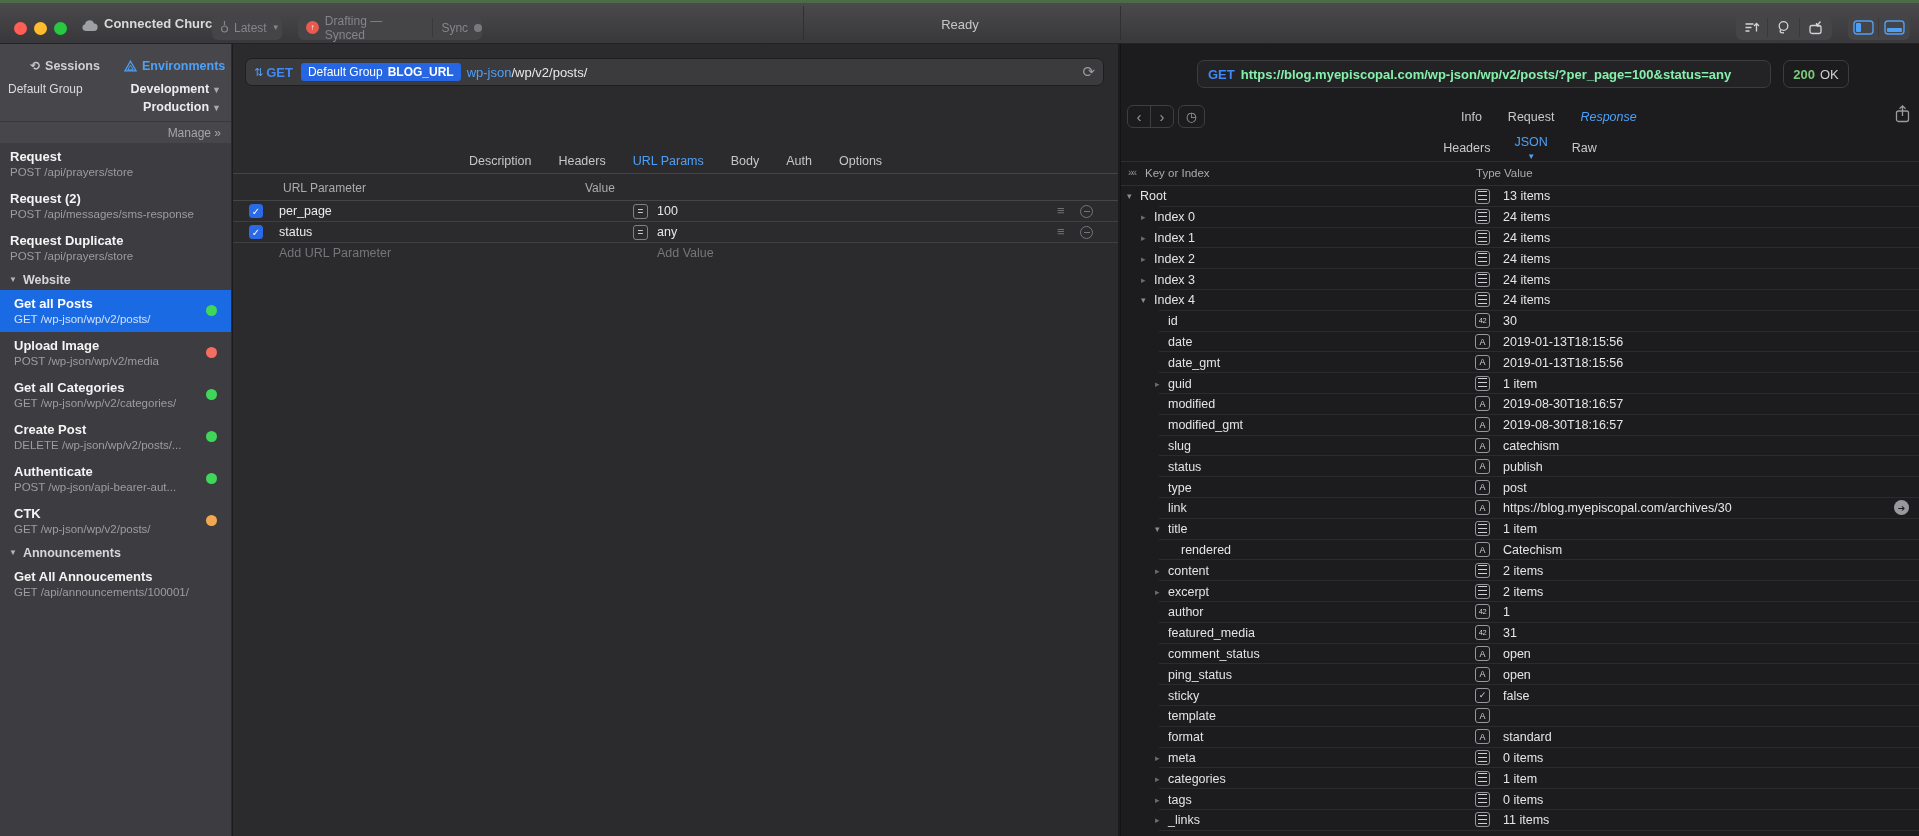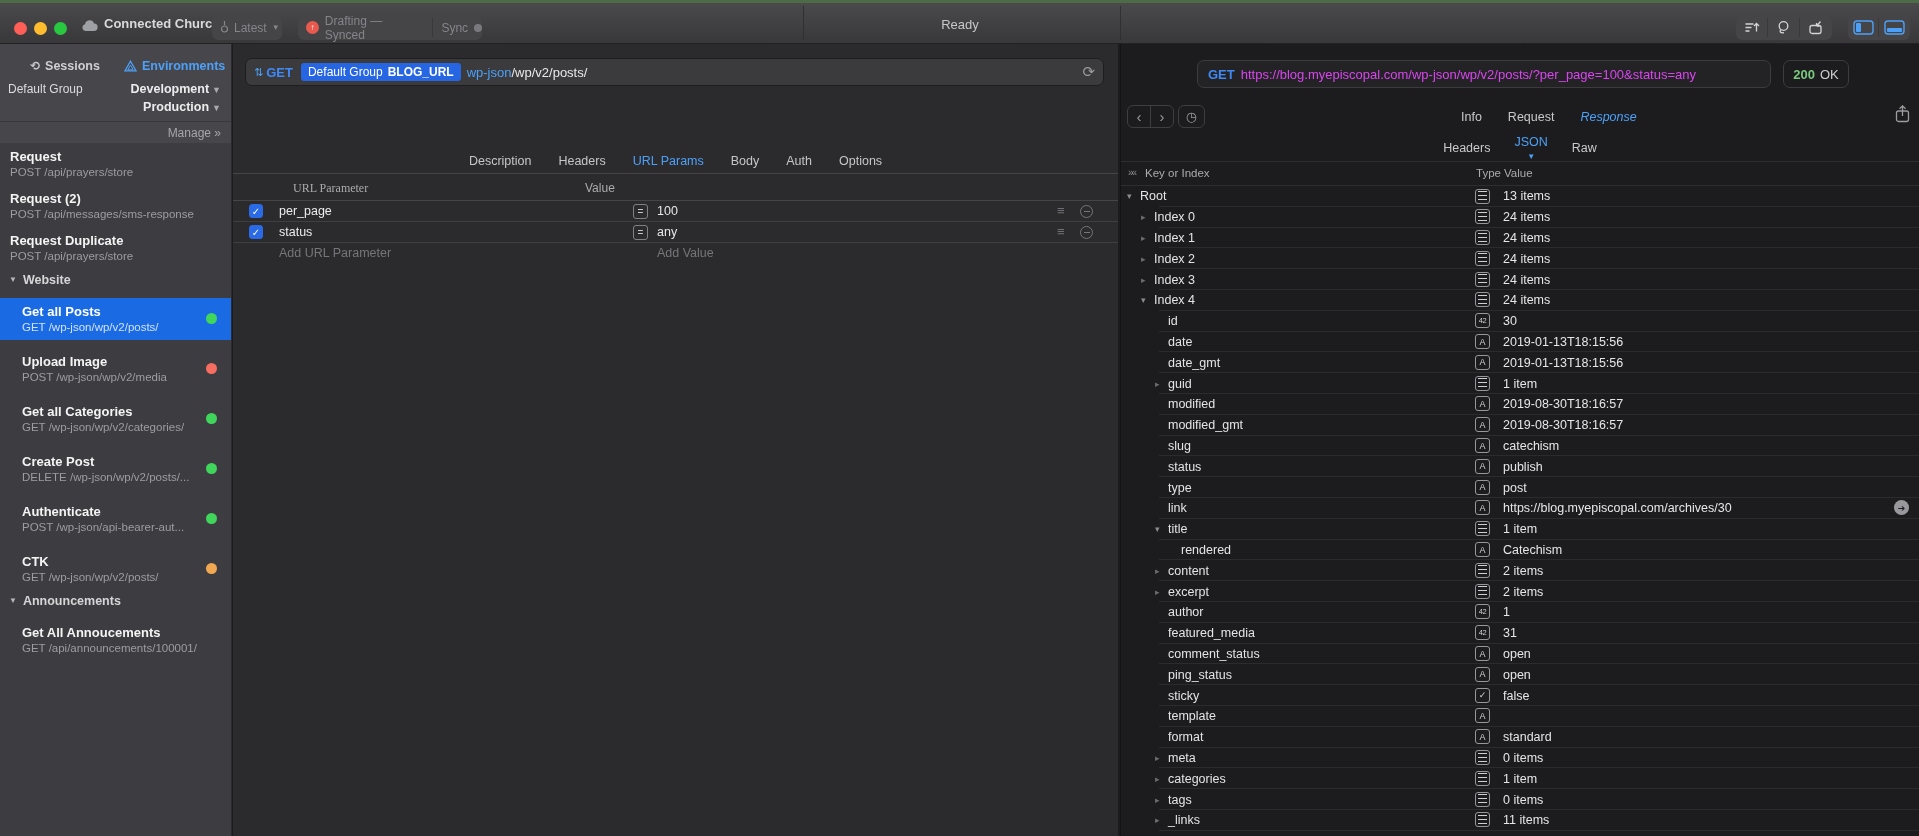--- a/index.html
+++ b/index.html
@@ -32,21 +32,21 @@
   .envrow { position:absolute; right:10px; font-size:12.5px; font-weight:600; color:#ececee; }
   .envrow .chev { font-size:9px; color:#a9a9ad; margin-left:3px; }
   #default-group { position:absolute; left:8px; top:38px; font-size:12px; color:#dcdcde; }
   #sb-hline { position:absolute; left:0; top:77px; width:100%; height:1px; background:#38383a; }
   #manage { position:absolute; right:10px; top:82px; font-size:12px; color:#a6a6aa; }
   #sb-list { position:absolute; left:0; top:99px; width:100%; bottom:0; background:#3d3d41; overflow:hidden; }
   .sb-group { height:21px; display:flex; align-items:center; padding-left:9px; gap:6px; }
   .sb-group .tri { font-size:8px; color:#b5b5b9; }
   .sb-group .glabel { font-size:12.5px; font-weight:600; color:#d6d6d8; }
   .sb-item { position:relative; height:42px; padding:5px 0 0 10px; }
-  .sb-item.grouped { padding-left:22px;margin-top:8px; }
+  .sb-item.grouped { padding-left:14px; }
   .sb-item .t { font-size:13px; font-weight:700; color:#f4f4f5; line-height:17px; white-space:nowrap; }
   .sb-item .s { font-size:11.5px; color:#9d9da1; line-height:15px; white-space:nowrap; overflow:hidden; }
   .sb-item.selected { background:#1a6ae4; }
   .sb-item.selected .t { color:#ffffff; }
   .sb-item.selected .s { color:#cfe2ff; }
   .sb-dot { position:absolute; right:14px; top:15px; width:11px; height:11px; border-radius:50%; }
 
   
   #midpane { position:absolute; left:233px; top:44px; width:885px; height:792px; background:#2b2b2d; }
   #urlbar { position:absolute; left:12px; top:14px; right:14px; height:28px; background:#3b3b3e;
@@ -56,42 +56,42 @@
   #url-token { background:#2766e3; border-radius:3px; color:#fff; font-size:12px; padding:2px 7px; margin-left:8px; white-space:nowrap; }
   #url-token .var { font-weight:700; margin-left:5px; }
   #url-dynamic { color:#4da0f8; margin-left:6px;text-align:center; }
   #url-path { color:#e9e9eb; }
   #refresh-btn { margin-left:auto; color:#9b9ba0; font-size:15px; }
   #req-tabs { position:absolute; left:0; top:105px; width:100%; height:25px; display:flex; justify-content:center;
     align-items:center; gap:27px; font-size:12.5px; color:#c6c6c9; border-bottom:1px solid #454548; }
   #req-tabs .tab.active { color:#4da0f8; }
   #ptable-head { position:absolute; left:0; top:130px; width:100%; height:27px; border-bottom:1px solid #454548;
     font-size:12px; color:#ababae; }
-  #col-param { position:absolute; left:60px; top:7px;font-family:Liberation Serif, serif; }
+  #col-param { position:absolute; left:50px; top:7px; }
   #col-value { position:absolute; left:352px; top:7px; }
   .prow { position:relative; height:21px; border-bottom:1px solid #3f3f42; }
   .prow .cb { position:absolute; left:16px; top:3px; width:14px; height:14px; background:#2a6ae6; border-radius:3.5px;
     color:#fff; font-size:10px; font-weight:700; display:flex; align-items:center; justify-content:center; }
   .prow .pname { position:absolute; left:46px; top:3px; font-size:12.5px; color:#ececee;text-align:right; }
   .prow .eq { position:absolute; left:400px; top:3px; width:15px; height:15px; border:1px solid #808085; border-radius:3px;
     color:#c9c9cd; font-size:10px; display:flex; align-items:center; justify-content:center; }
   .prow .pval { position:absolute; left:424px; top:3px; font-size:12.5px; color:#e6e6e8; }
   .prow .handle { position:absolute; left:824px; top:2px; color:#707074; font-size:13px; }
   .prow .minus { position:absolute; left:847px; top:4px; width:13px; height:13px; border:1px solid #75757a; border-radius:50%; }
   .prow .minus::after { content:""; position:absolute; left:2.5px; right:2.5px; top:5px; height:1px; background:#75757a; }
   #addrow { position:relative; height:21px; }
   #add-param { position:absolute; left:46px; top:3px; font-size:12.5px; color:#76767a; }
   #add-value { position:absolute; left:424px; top:3px; font-size:12.5px; color:#76767a; }
 
   
   #rightpane { position:absolute; left:1120px; top:44px; width:799px; height:792px; background:#1c1c1e; border-left:1px solid #131315; }
   #respbar { position:absolute; left:76px; top:16px; width:574px; height:28px; background:#232326; border:1px solid #3c3c3f;
     border-radius:7px; display:flex; align-items:center; padding:0 10px; font-size:13px; white-space:nowrap; overflow:hidden; }
   #resp-method { color:#3f8af7; font-weight:700; margin-right:6px; }
-  #resp-url { color:#d946ef; }
+  #resp-url { color:#86efac;font-weight:bold; }
   #statusbox { position:absolute; left:662px; top:16px; width:66px; height:28px; border:1px solid #3c3c3f; border-radius:7px;
     display:flex; align-items:center; justify-content:center; gap:5px; font-size:13px; }
   #status-code { color:#7ac97e; font-weight:600; }
   #status-text { color:#cfcfd1; }
   #navseg { position:absolute; left:6px; top:61px; height:23px; display:flex; border:1px solid #3e3e41; border-radius:6px; }
   #navseg .nbtn { width:22px; display:flex; align-items:center; justify-content:center; color:#9a9a9f; font-size:15px; }
   #navseg .nsep { width:1px; background:#3e3e41; }
   #history-btn { position:absolute; left:57px; top:61px; width:27px; height:23px; border:1px solid #3e3e41; border-radius:6px;
     display:flex; align-items:center; justify-content:center; color:#9a9a9f; font-size:13px; }
   #resp-tabs { position:absolute; left:340px; top:61px; height:23px; display:flex; align-items:center; gap:26px;

